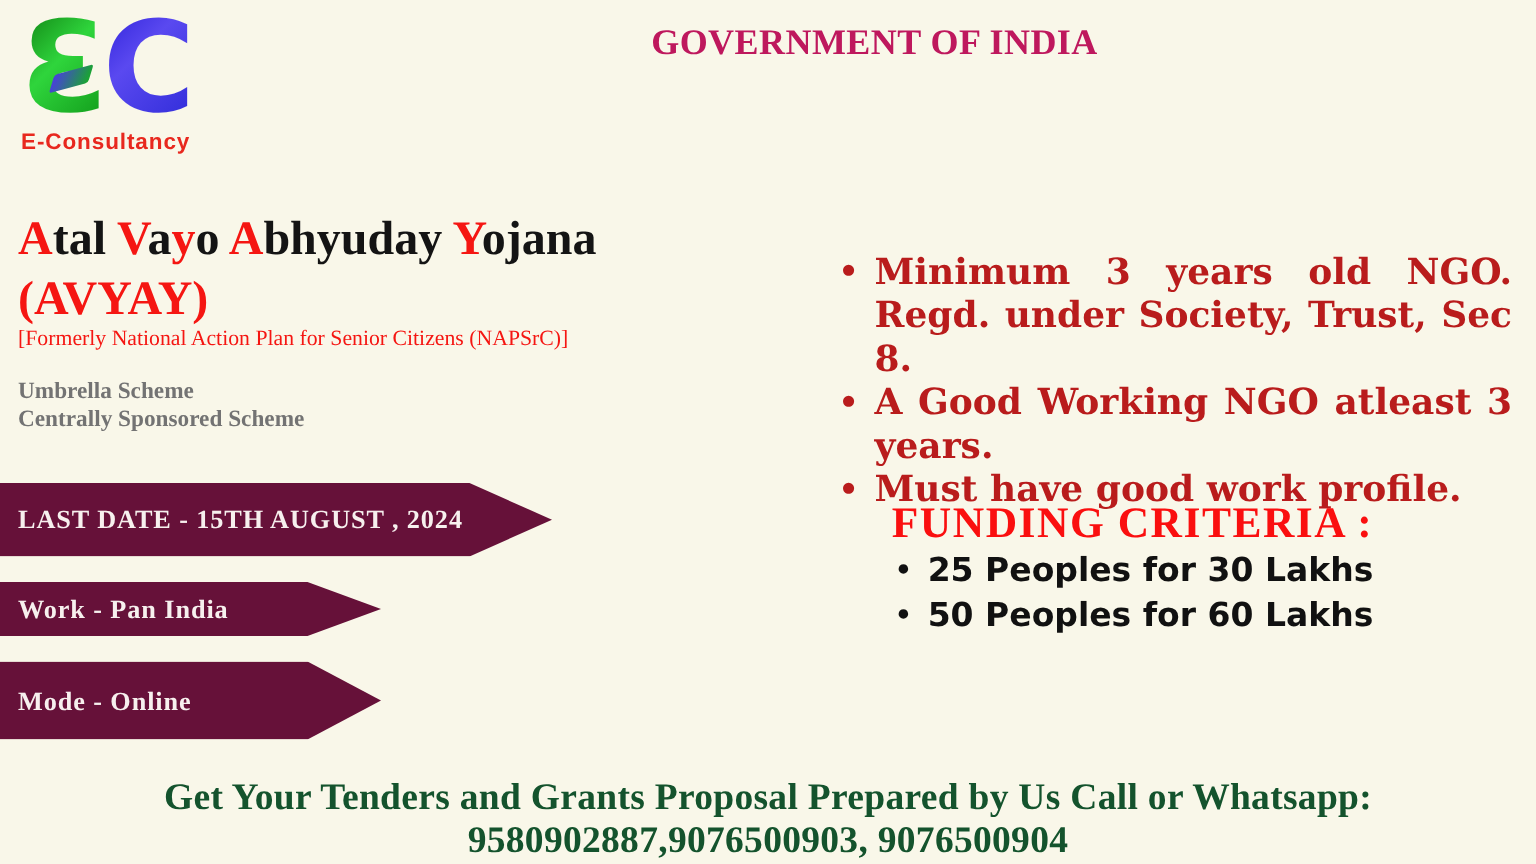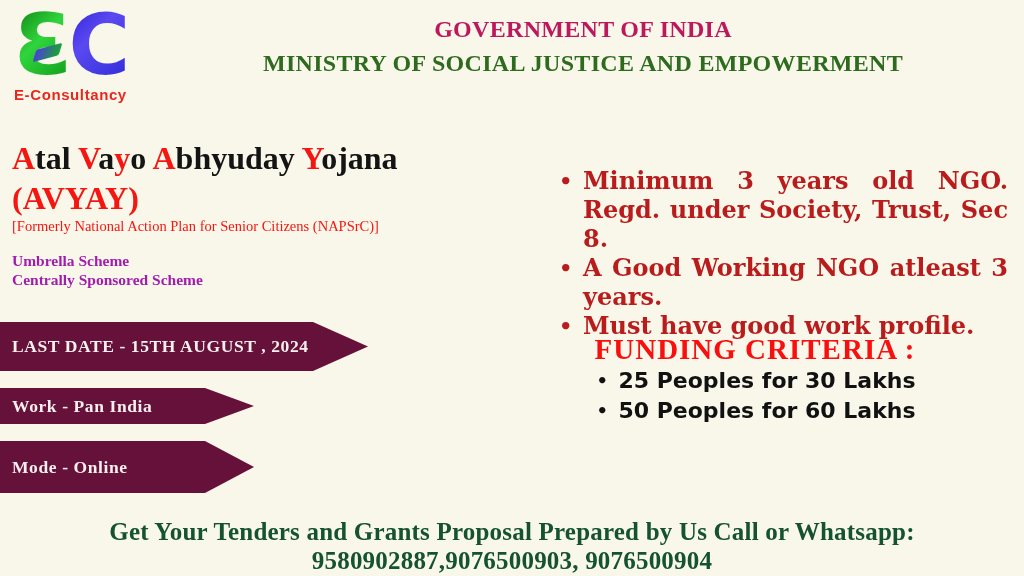--- a/index.html
+++ b/index.html
@@ -48,21 +48,21 @@
   .gov-line1 { color:#be185d; }
   .gov-line2 { color:#2e6b1e; }
   .gov-line3 { color:#141414; font-size:25px; }
 
   
   .scheme { position:absolute; left:12px; top:138px; width:500px; text-align:left; }
   .scheme-title { font-size:32px; font-weight:bold; line-height:40px; color:#141414; }
   .red-letter, .scheme-acronym, .scheme-formerly { color:#f51612; }
   .scheme-acronym { font-size:32px; font-weight:bold; line-height:40px; }
   .scheme-formerly { font-size:14.5px; font-weight:normal; line-height:17px; }
-  .scheme-subs { margin-top:16px; font-size:15.5px; font-weight:bold; color:#a21caf; }
+  .scheme-subs { margin-top:16px; font-size:15.5px; font-weight:bold; color:#737373; }
   .scheme-sub { line-height:19px; }
 
   
   .eligibility { position:absolute; left:556px; top:166px; width:452px; }
   .eligibility ul { list-style:none; }
   .eligibility li {
     position:relative; padding-left:27px; text-align:justify;
     font-family:"DejaVu Serif", serif; font-weight:bold;
     font-size:24px; line-height:29px; color:#b91c1c;
   }
@@ -111,21 +111,20 @@
 
 <div class="canvas">
 
   <div class="logo">
     <div class="logo-glyphs"><span class="glyph glyph-e">Ɛ</span><span class="logo-leaf"></span><span class="glyph glyph-c">C</span></div>
     <div class="logo-caption">E-Consultancy</div>
   </div>
 
   <div class="gov-headers">
     <div class="gov-line gov-line1">GOVERNMENT OF INDIA</div>
-    <div class="gov-line gov-line2">MINISTRY OF SOCIAL JUSTICE AND EMPOWERMENT</div>
   </div>
 
   <div class="scheme">
     <div class="scheme-title"><span class="red-letter">A</span><span>tal </span><span class="red-letter">V</span><span>a</span><span class="red-letter">y</span><span>o </span><span class="red-letter">A</span><span>bhyuday </span><span class="red-letter">Y</span><span>ojana</span></div>
     <div class="scheme-acronym">(AVYAY)</div>
     <div class="scheme-formerly">[Formerly National Action Plan for Senior Citizens (NAPSrC)]</div>
     <div class="scheme-subs">
       <div class="scheme-sub">Umbrella Scheme</div>
       <div class="scheme-sub">Centrally Sponsored Scheme</div>
     </div>

